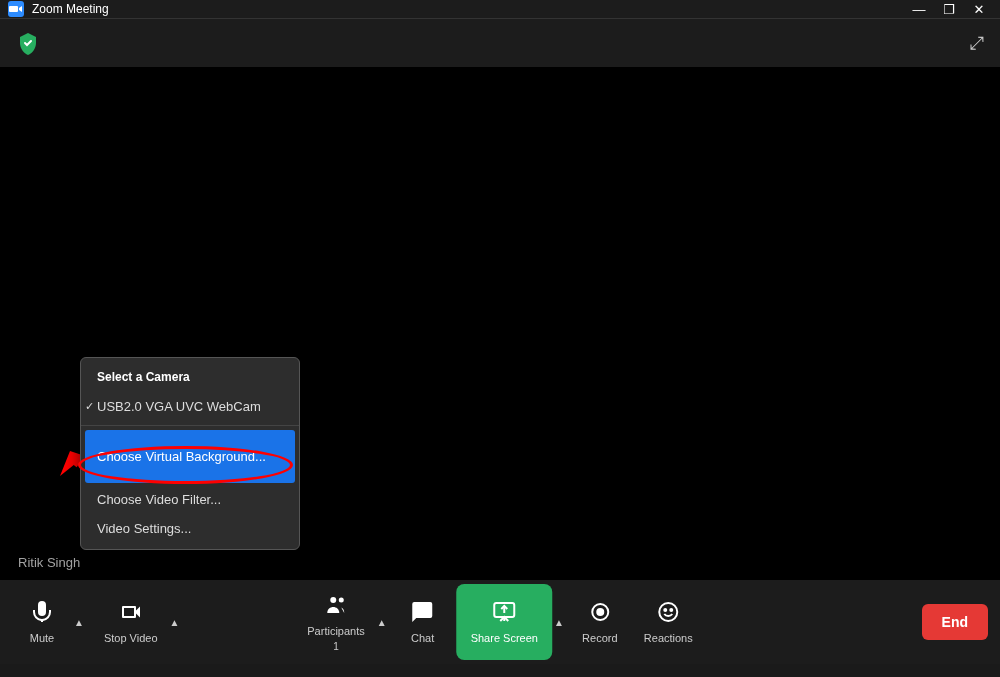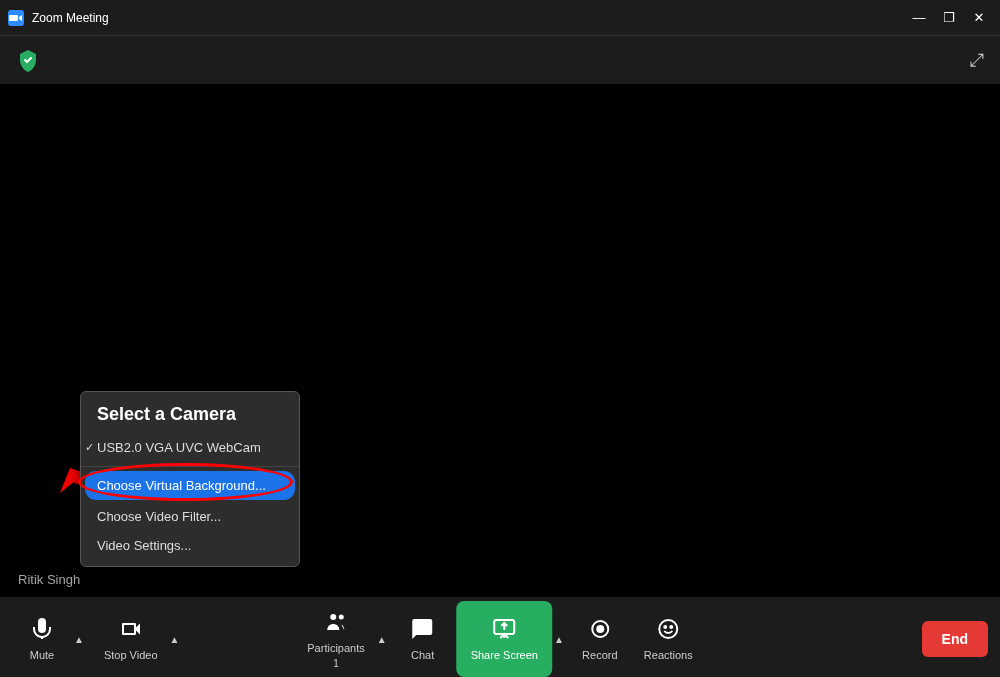--- a/index.html
+++ b/index.html
@@ -8,21 +8,21 @@
       height: 677px;
       background: #1a1a1a;
       font-family: 'Segoe UI', Arial, sans-serif;
       overflow: hidden;
       position: relative;
     }
 
     
     .title-bar {
       width: 100%;
-      height: 36px;
+      height: 19px;
       background: #1c1c1c;
       display: flex;
       align-items: center;
       justify-content: space-between;
       padding: 1px 8px;
       border-bottom: 1px solid #333;
     }
     .title-bar-left {
       display: flex;
       align-items: center;
@@ -103,21 +103,21 @@
       background: #2d2d2d;
       border: 1px solid #555;
       border-radius: 6px;
       width: 220px;
       padding: 6px 0;
       z-index: 100;
       box-shadow: 0 4px 16px rgba(0,0,0,0.6);
     }
     .context-menu-title {
       color: #fff;
-      font-size: 18px;
+      font-size: 12px;
       font-weight: bold;
       padding: 6px 16px 8px;
     }
     .context-menu-item {
       display: flex;
       align-items: center;
       padding: 7px 16px;
       color: #ddd;
       font-size: 13px;
       cursor: pointer;
@@ -126,23 +126,23 @@
     .context-menu-item.checked::before {
       content: '✓';
       position: absolute;
       left: 4px;
       color: #ddd;
       font-size: 11px;
     }
     .context-menu-item.highlighted {
       background: #1a73e8;
       color: #fff;
-      border-radius: 11px;
+      border-radius: 3px;
       margin: 2px 4px;
-      padding: 7px 12px;
+      padding: 19px 12px;
     }
     .context-menu-divider {
       height: 1px;
       background: #444;
       margin: 4px 0;
     }
 
     
     .arrow-annotation {
       position: absolute;

